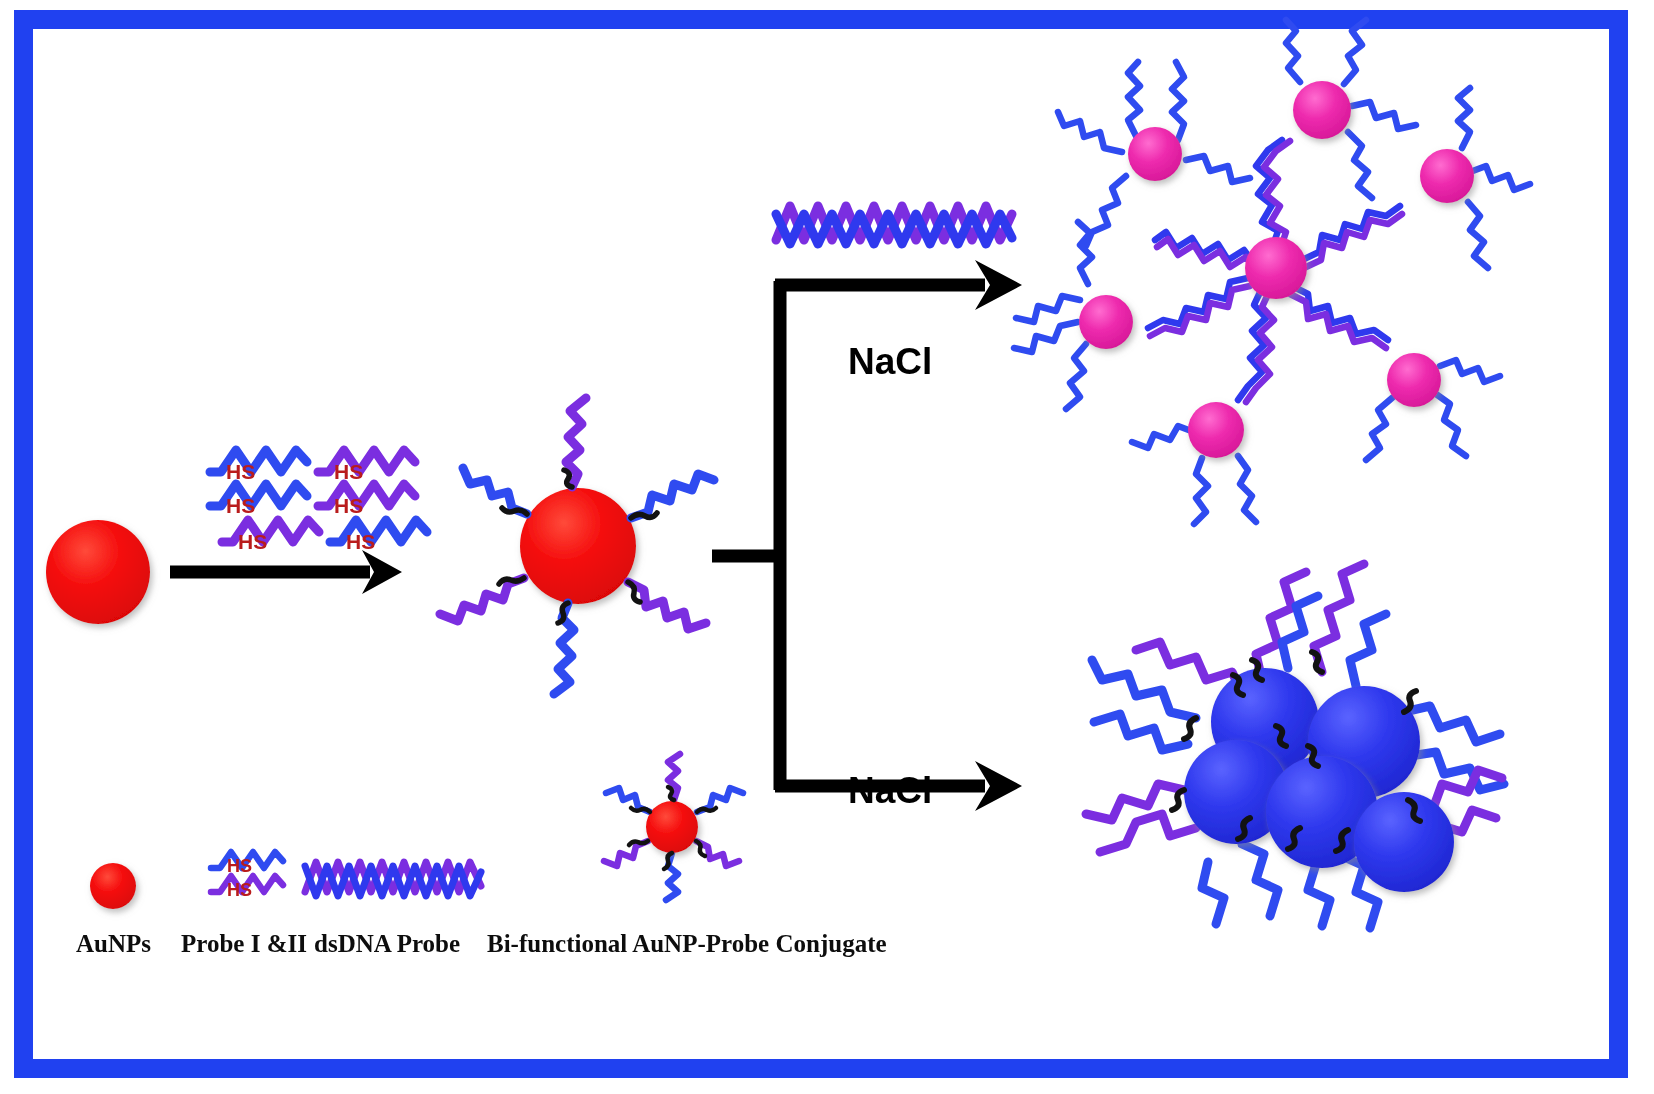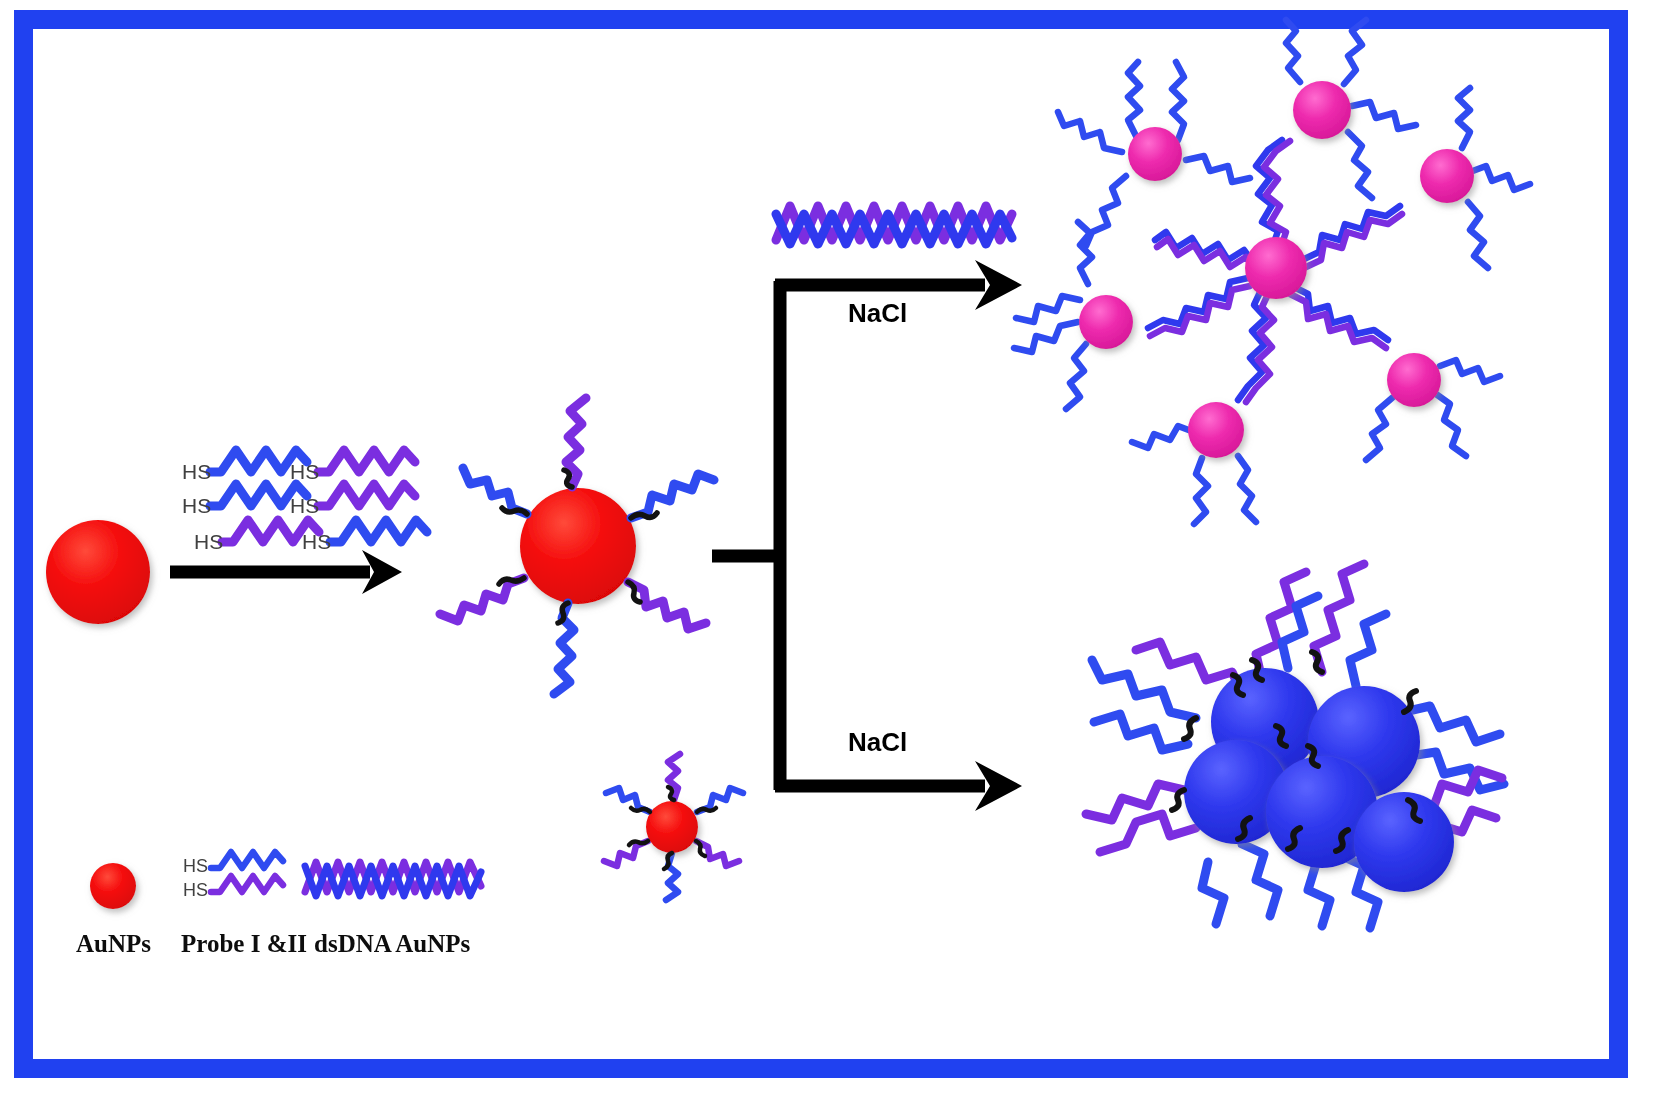--- a/index.html
+++ b/index.html
@@ -2,25 +2,25 @@
 <html><head>
 <meta charset="utf-8">
 <style>
   html,body{margin:0;padding:0;background:#ffffff;}
   body{width:1654px;height:1094px;font-family:"Liberation Serif",serif;}
   #stage{position:relative;width:1654px;height:1094px;background:#ffffff;overflow:hidden;}
   #frame{position:absolute;left:14px;top:10px;width:1614px;height:1068px;
          border:19px solid #2041F0;box-sizing:border-box;background:#ffffff;}
   #canvas{position:absolute;left:0;top:0;width:1654px;height:1094px;}
   .lbl{position:absolute;font-family:"Liberation Sans",sans-serif;font-weight:bold;color:#000;}
-  .nacl{font-size:26px;letter-spacing:0px;}
+  .nacl{font-size:37px;letter-spacing:0px;margin-top:43px;}
   .legtxt{position:absolute;font-family:"Liberation Serif",serif;font-weight:bold;
           font-size:25px;color:#0d0d0d;white-space:nowrap;text-align:right;}
-  .hs{position:absolute;font-family:"Liberation Sans",sans-serif;font-weight:normal;
-      font-size:21px;color:#404040;}
+  .hs{position:absolute;font-family:"Liberation Sans",sans-serif;font-weight:bold;
+      font-size:21px;color:#b91c1c;margin-left:44px;}
 </style>
 </head>
 <body>
 
 <div id="stage">
 
   <div id="frame"></div>
 
   <svg id="canvas" viewBox="0 0 1654 1094">
     <defs>
@@ -275,15 +275,16 @@
   <div class="hs" style="left:302px;top:530px;">HS</div>
 
   <div class="hs" style="left:183px;top:856px;font-size:18px;">HS</div>
   <div class="hs" style="left:183px;top:880px;font-size:18px;">HS</div>
 
   <div class="lbl nacl" style="left:848px;top:298px;">NaCl</div>
   <div class="lbl nacl" style="left:848px;top:727px;">NaCl</div>
 
   <div class="legtxt" style="left:76px;top:930px;">AuNPs</div>
   <div class="legtxt" style="left:181px;top:930px;">Probe I &amp;II</div>
-  <div class="legtxt" style="left:314px;top:930px;">dsDNA AuNPs</div>
+  <div class="legtxt" style="left:314px;top:930px;">dsDNA Probe</div>
+  <div class="legtxt" style="left:487px;top:930px;">Bi-functional AuNP-Probe Conjugate</div>
 
 </div>
 
 </body></html>

